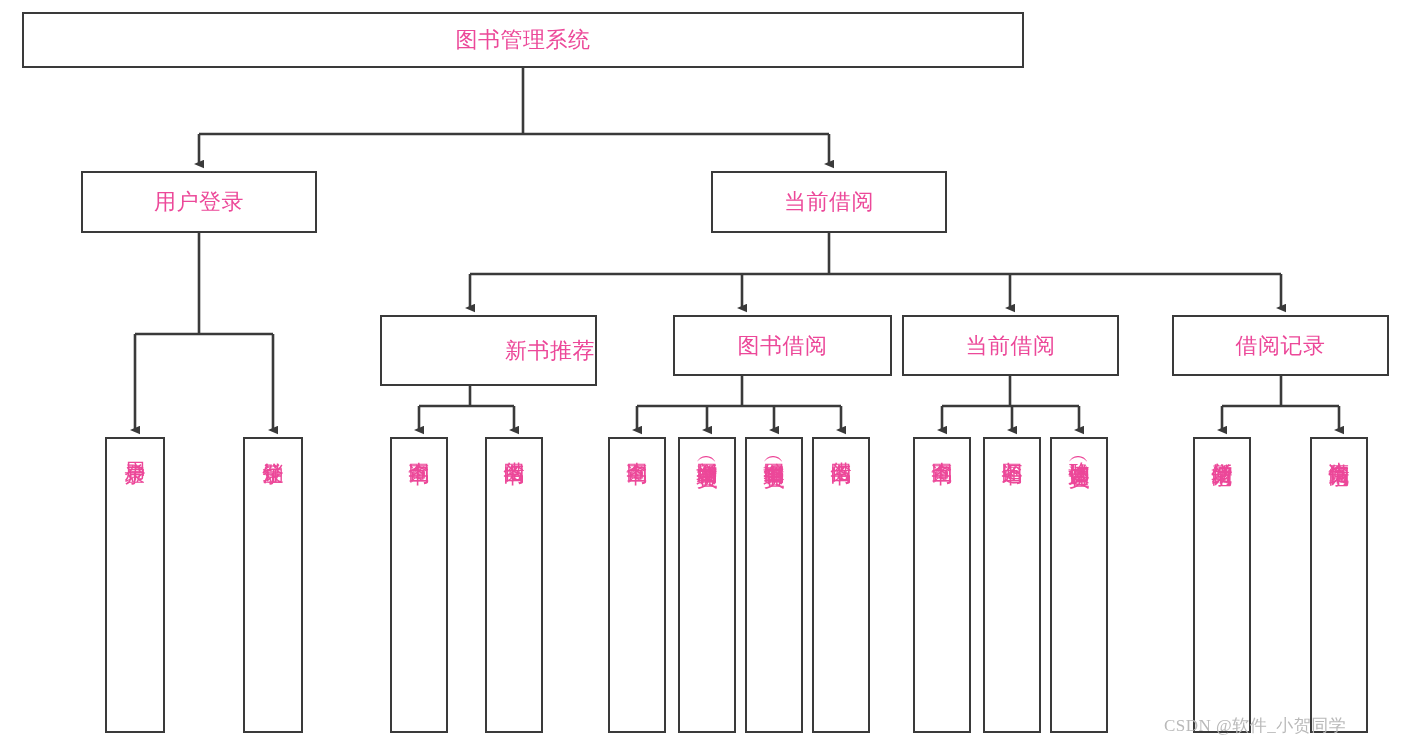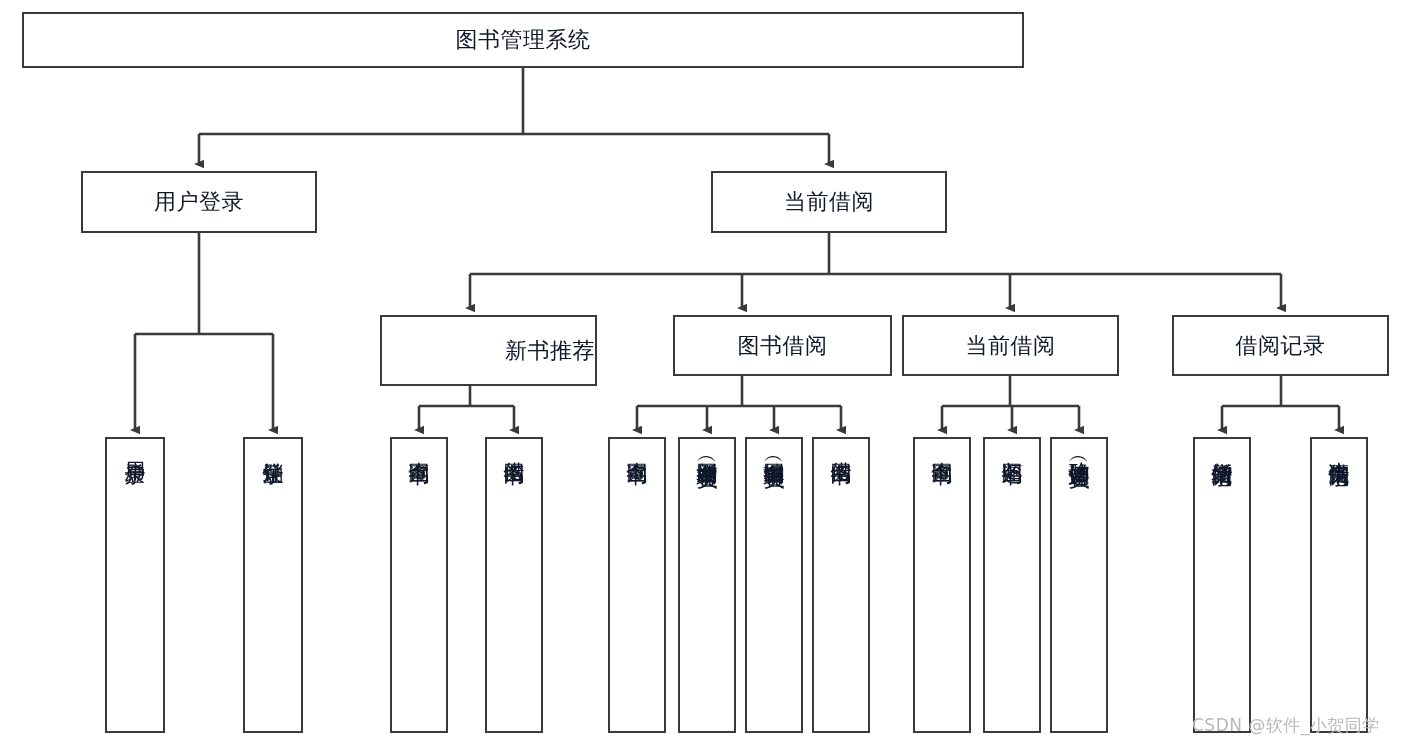--- a/index.html
+++ b/index.html
@@ -27,21 +27,21 @@
     height: 747px;
   }
   .node-box {
     position: absolute;
     box-sizing: border-box;
     border: 2px solid #3a3a3a;
     background: #ffffff;
     display: flex;
     align-items: center;
     justify-content: center;
-    color: #0f172a;
+    color: #ec4899;
   }
   .node-label {
     display: block;
     text-align: center;
     line-height: 1.18;
     letter-spacing: 0.5px;
     white-space: nowrap;
   }
   .node-horizontal .node-label {
     writing-mode: horizontal-tb;
@@ -180,15 +180,15 @@
   <div class="node-box node-vertical" style="left:1050px; top:437px; width:58px; height:296px;">
     <span class="node-label">确认归还（管理员）</span>
   </div>
   <div class="node-box node-vertical" style="left:1193px; top:437px; width:58px; height:296px;">
     <span class="node-label">新增借阅记录</span>
   </div>
   <div class="node-box node-vertical" style="left:1310px; top:437px; width:58px; height:296px;">
     <span class="node-label">查询借阅记录</span>
   </div>
 
-  <div class="watermark" style="left:1192px; top:714px;">CSDN @软件_小贺同学</div>
+  <div class="watermark" style="left:1164px; top:714px;font-family:Liberation Serif, serif;">CSDN @软件_小贺同学</div>
 
 </div>
 
 </body></html>

